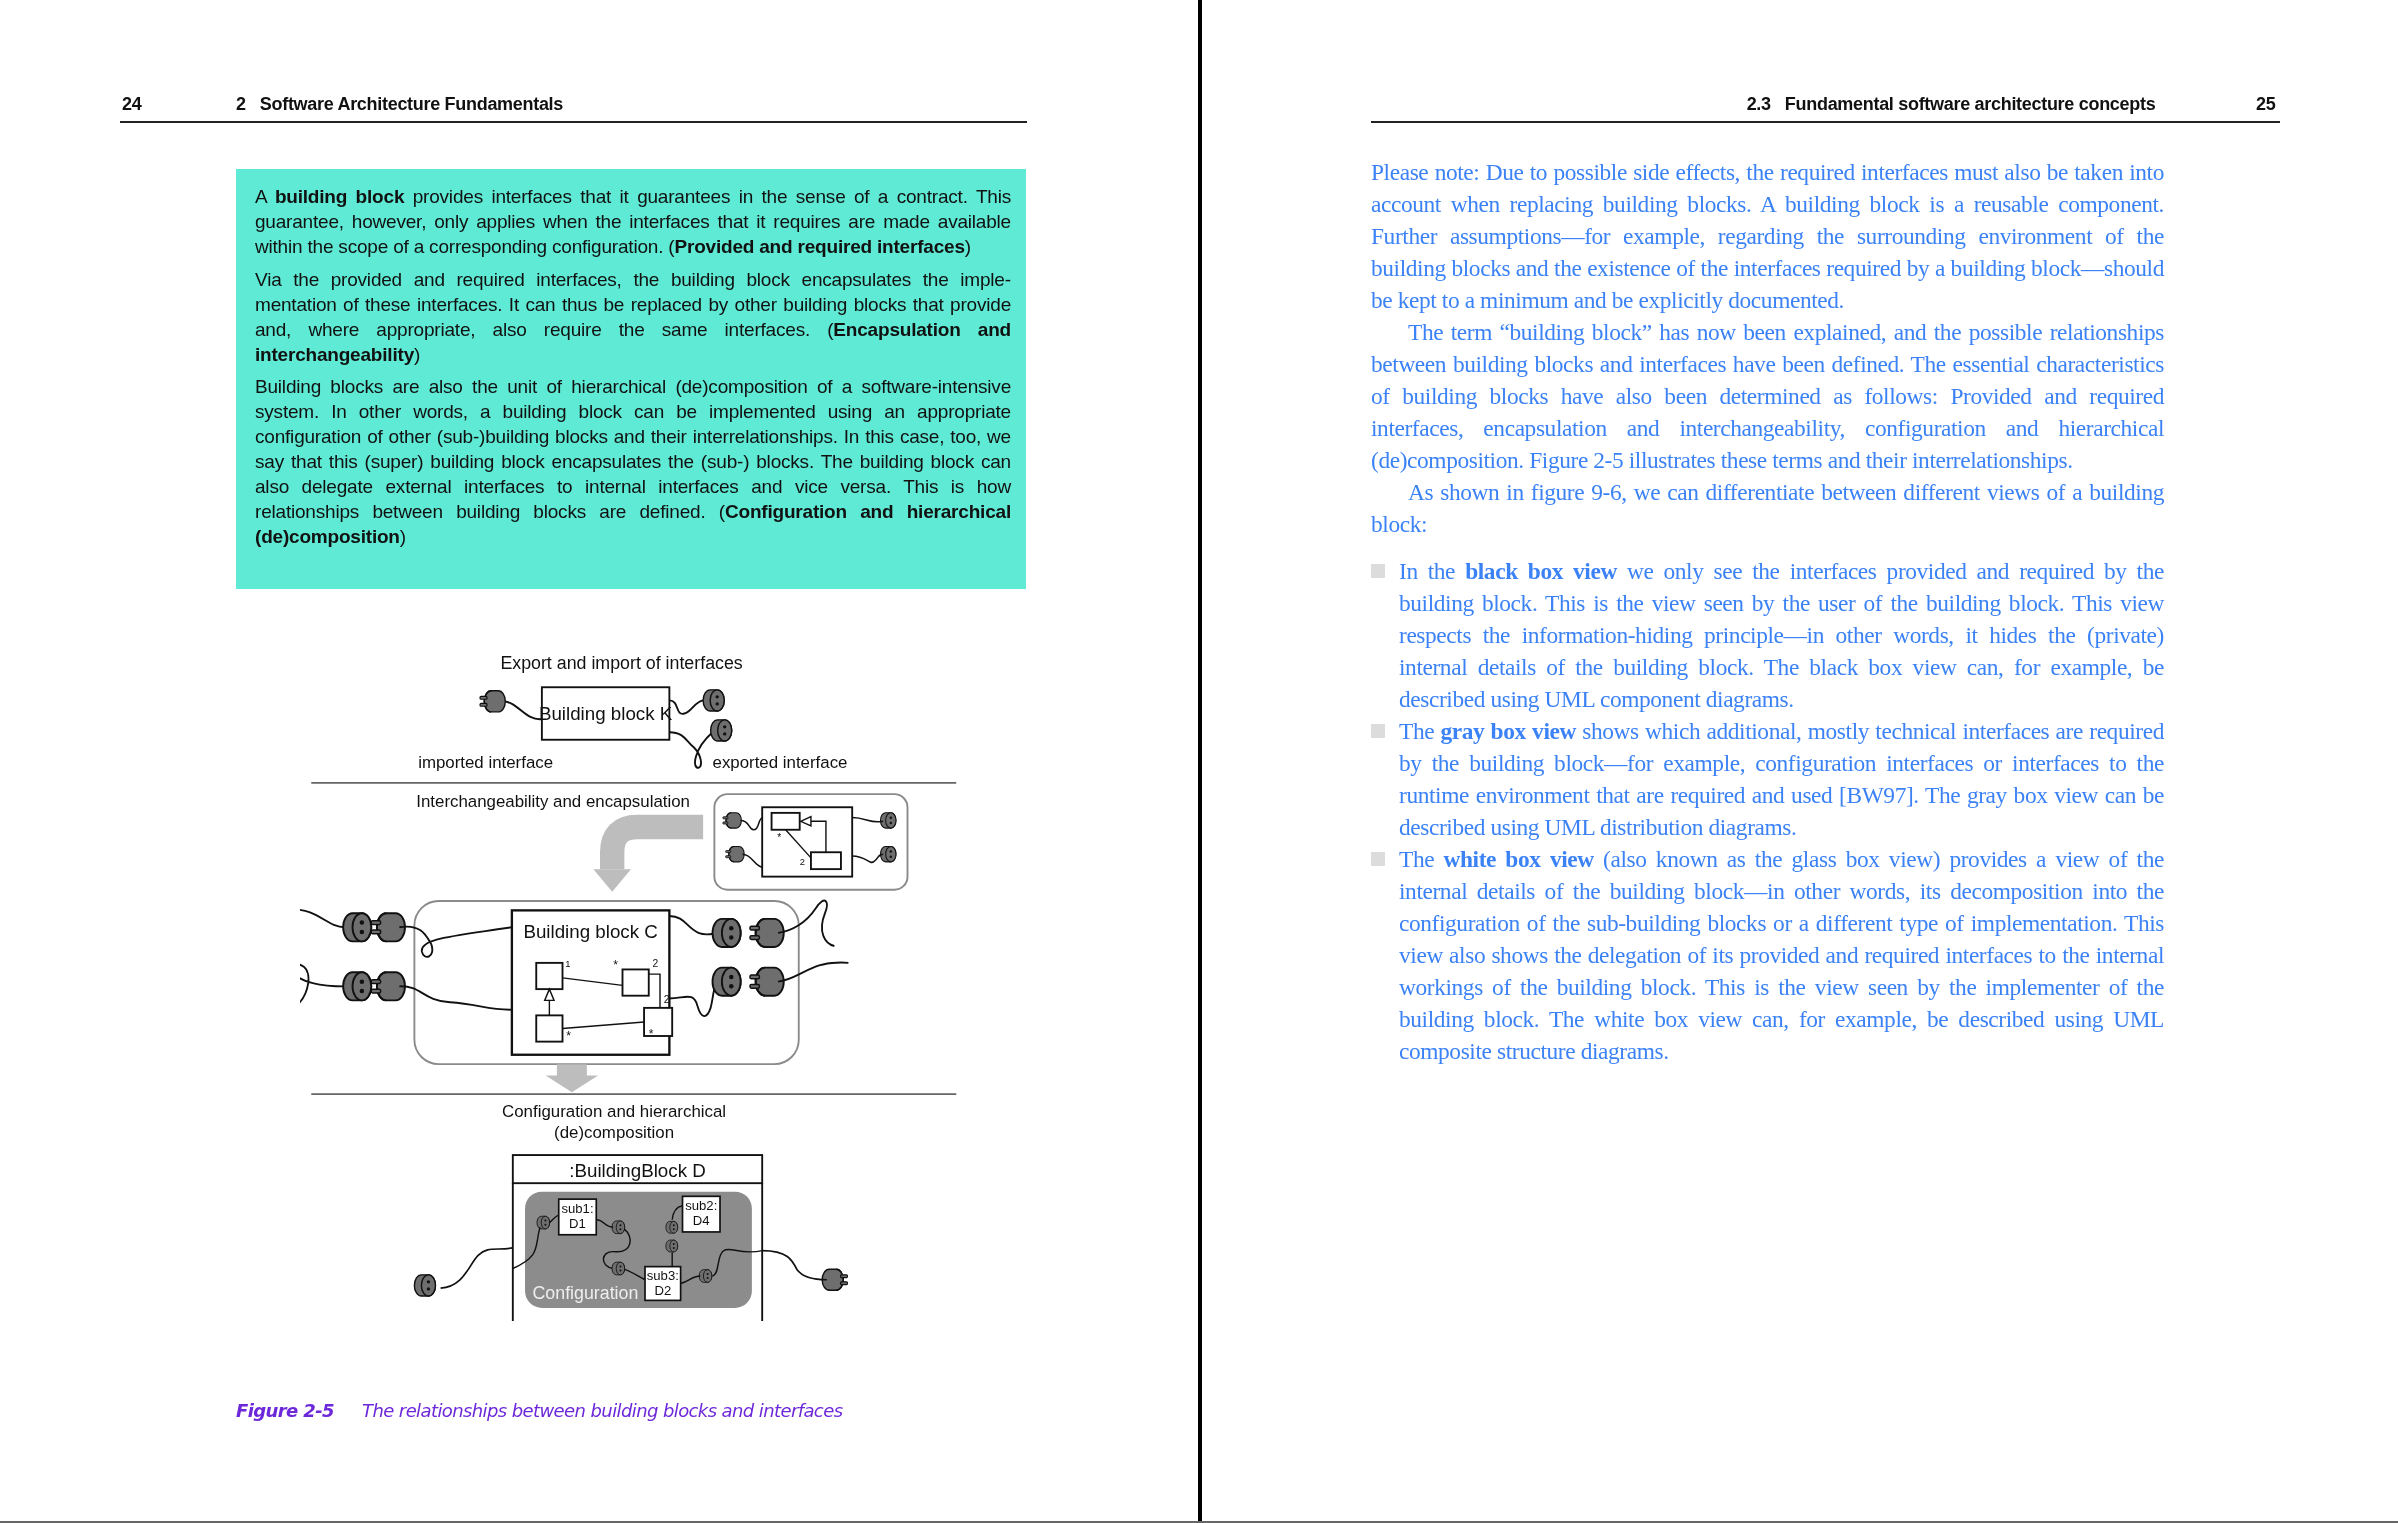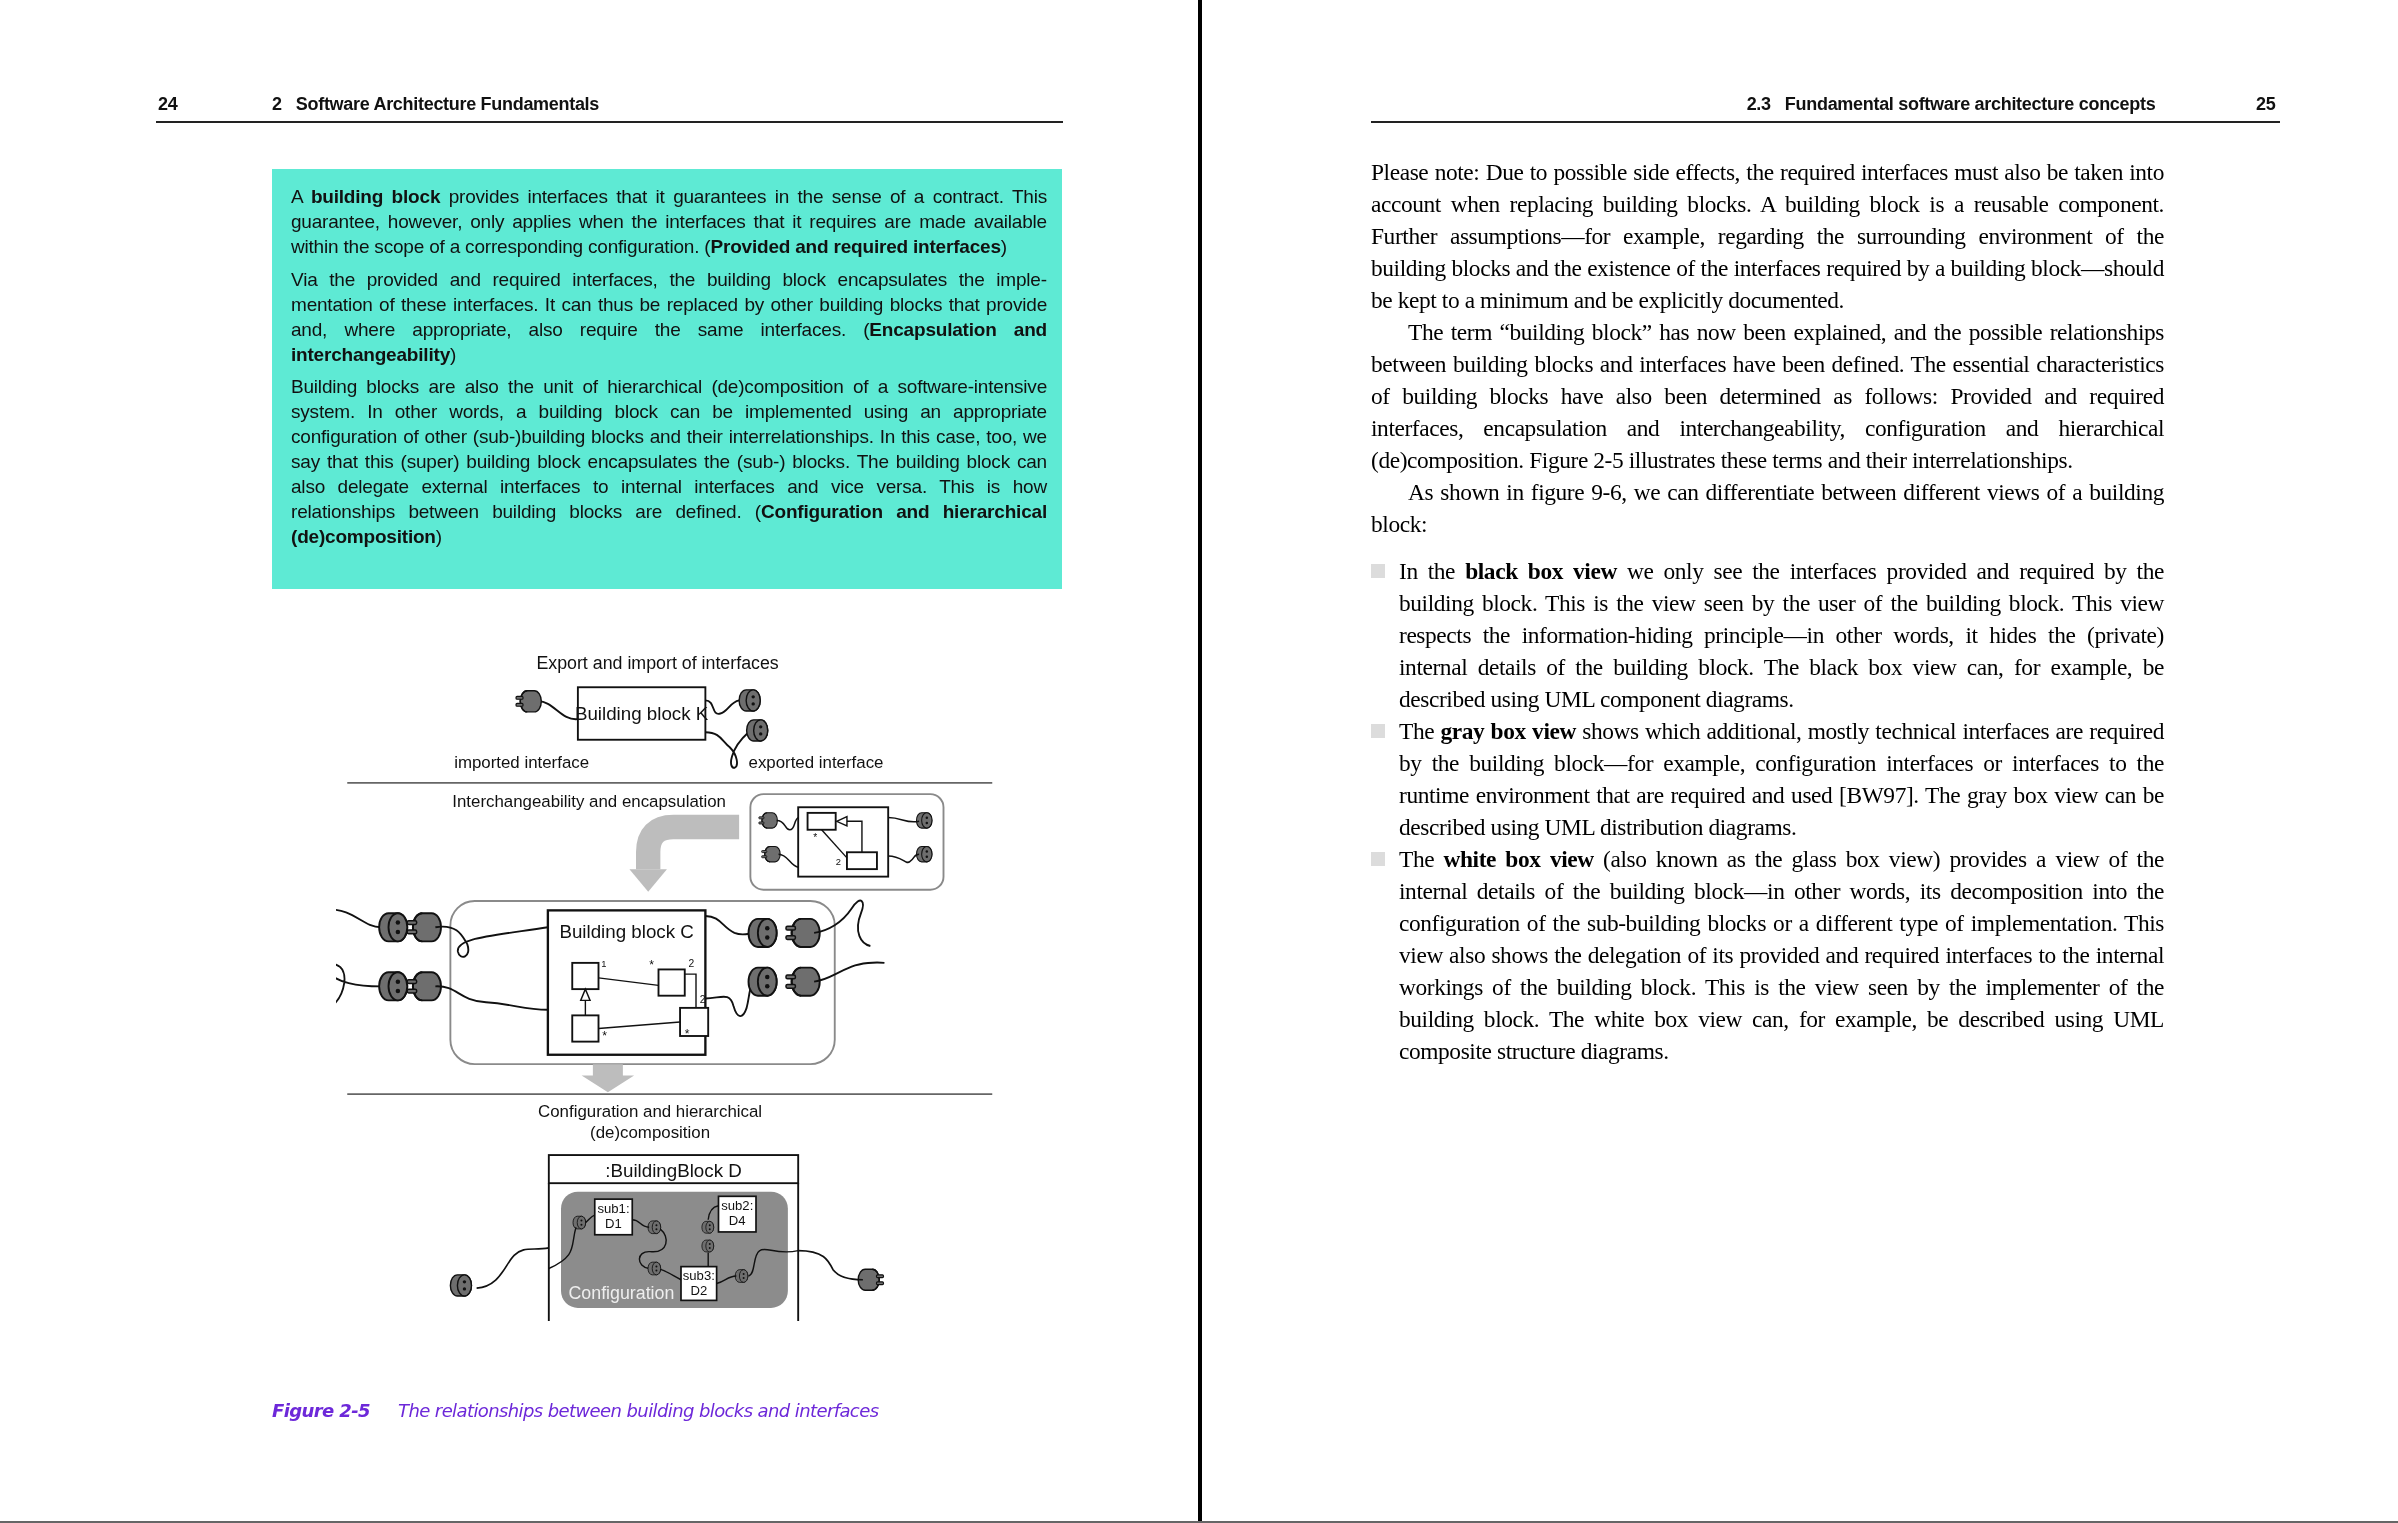--- a/index.html
+++ b/index.html
@@ -1,18 +1,18 @@
 <!DOCTYPE html>
 <html style="font-size:15px"><head>
 <meta charset="utf-8">
 <style>
   html, body { margin: 0; padding: 0; background: #ffffff; }
   body { width: 2399px; height: 1523px; position: relative; overflow: hidden; font-family: "Liberation Serif", serif; color: #111; }
   .page { position: absolute; top: 0; height: 1523px; background: #fff; }
-  #page-left { left: 0; width: 1416px; margin-left: 36px; }
+  #page-left { left: 0; width: 1416px; }
   #page-right { left: 1202px; width: 1196px; }
   .spine { position: absolute; left: 1198px; top: 0; width: 3.7px; height: 1523px; background: #000; }
   .bottom-rule { position: absolute; left: 0; top: 1521px; width: 2399px; height: 2.8px; background: #666; }
 
   .run-head { position: absolute; top: 94px; font-family: "Liberation Sans", sans-serif; font-weight: bold; font-size: 18px; letter-spacing: -0.3px; color: #111; }
   .head-rule { position: absolute; top: 121px; height: 1.9px; background: #222; }
 
   
   #lp-num { left: 122px; }
   #lp-chap { left: 236px; }
@@ -27,21 +27,21 @@
   .fig-text { font-family: "Liberation Sans", sans-serif; fill: #111; }
 
   .caption { position: absolute; left: 236px; top: 1400px; font-family: "DejaVu Sans", sans-serif; font-style: italic; font-size: 18px; color: #6d28d9; letter-spacing: -0.6px; }
   .caption .cap-num { font-weight: bold; margin-right: 28px; }
 
   
   #rp-sec { right: 219px; left: auto; text-align: center; }
   #rp-num { left: 2256px; text-align: right; }
   #rp-rule { left: 1371px; width: 909px; }
 
-  .body-text { position: absolute; left: 1371px; top: 156px; width: 793px; font-family: "Liberation Serif", serif; font-size: 23.4px; line-height: 32px; text-align: justify; color: #000000; letter-spacing: -0.4px; }
+  .body-text { position: absolute; left: 1371px; top: 156px; width: 793px; font-family: "Liberation Serif", serif; font-size: 23.4px; line-height: 32px; text-align: justify; color: #3b82f6; letter-spacing: -0.4px; }
   .body-text p { margin: 0; }
   .body-text p.indent { text-indent: 37px; }
   .bullets { list-style: none; margin: 15px 0 0 0; padding: 0; }
   .bullets li { position: relative; padding-left: 28px; }
   .bullets li .sq { position: absolute; left: 0; top: 9.4px; width: 14px; height: 14px; background: #dcdcdc; }
   .bullets b { font-weight: bold; }
 </style>
 </head>
 <body>
 

